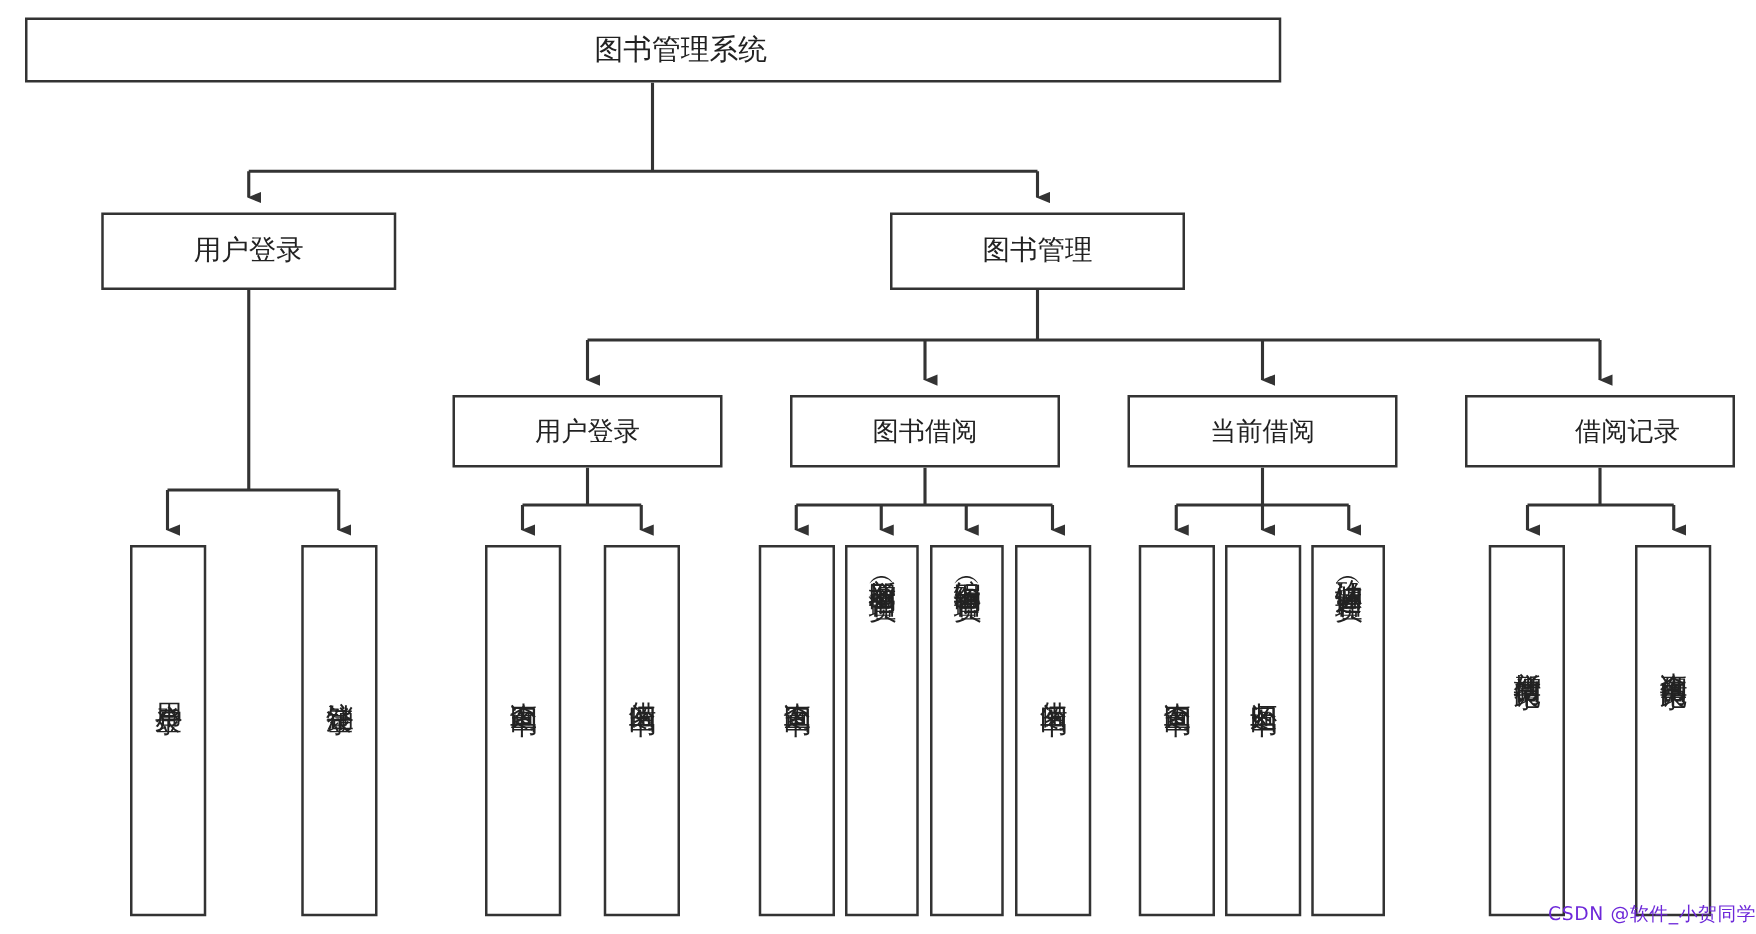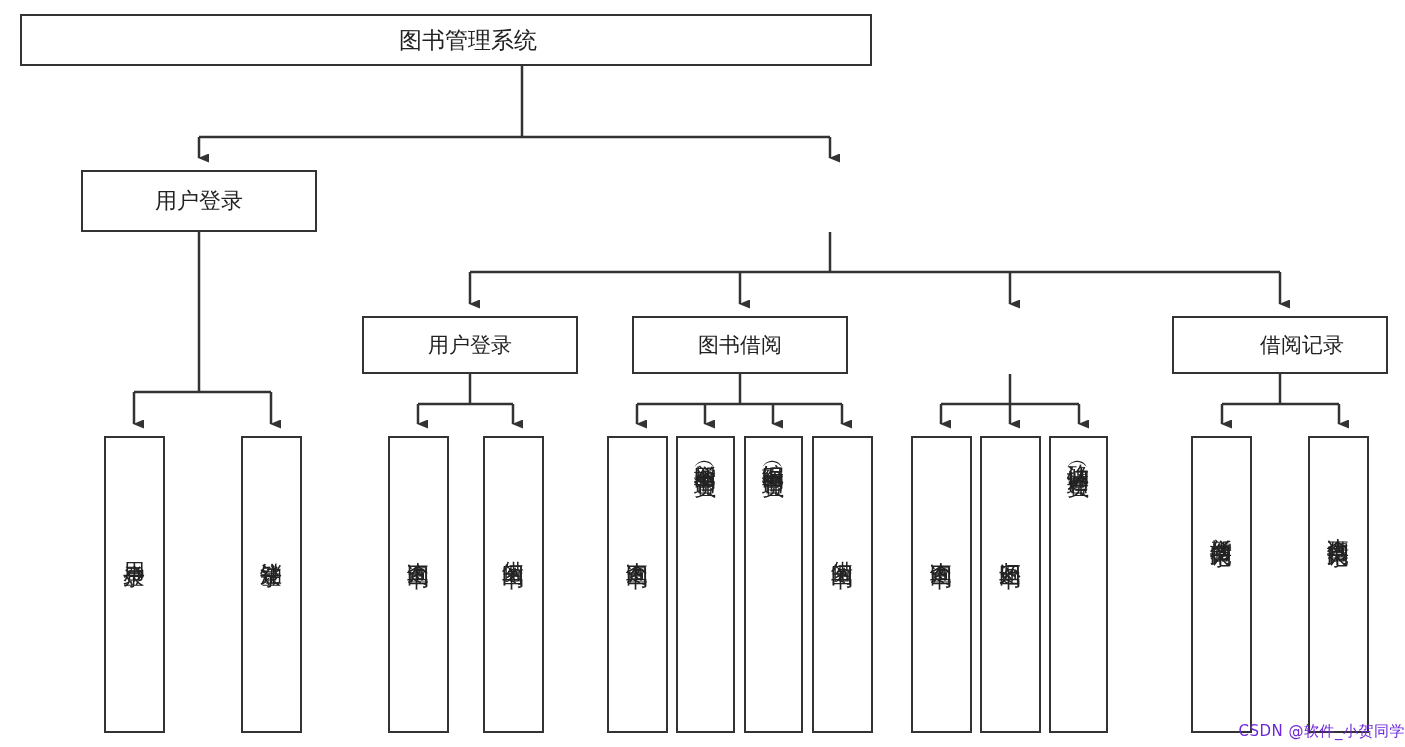--- a/index.html
+++ b/index.html
@@ -126,34 +126,40 @@
       <path d="M1010,404 L1010,424" marker-end="url(#arrowhead)"></path>
       <path d="M1079,404 L1079,424" marker-end="url(#arrowhead)"></path>
 
       <path d="M1280,374 L1280,404"></path>
       <path d="M1222,404 L1339,404"></path>
       <path d="M1222,404 L1222,424" marker-end="url(#arrowhead)"></path>
       <path d="M1339,404 L1339,424" marker-end="url(#arrowhead)"></path>
     </g>
   </svg>
 
-  <div class="node root" style="left:20px; top:14px; width:852px; height:52px;padding-left:44px;">
+  <div class="node root" style="left:20px; top:14px; width:1005px; height:52px;padding-left:44px;">
     <span class="label">图书管理系统</span>
   </div>
 
   <div class="node level2" style="left:81px; top:170px; width:236px; height:62px;">
     <span class="label">用户登录</span>
   </div>
+  <div class="node level2" style="left:712px; top:170px; width:236px; height:62px;">
+    <span class="label">图书管理</span>
+  </div>
 
   <div class="node level3" style="left:362px; top:316px; width:216px; height:58px;">
     <span class="label">用户登录</span>
   </div>
   <div class="node level3" style="left:632px; top:316px; width:216px; height:58px;">
     <span class="label">图书借阅</span>
   </div>
+  <div class="node level3" style="left:902px; top:316px; width:216px; height:58px;">
+    <span class="label">当前借阅</span>
+  </div>
   <div class="node level3" style="left:1172px; top:316px; width:216px; height:58px;padding-left:44px;">
     <span class="label">借阅记录</span>
   </div>
 
   <div class="node leaf low" style="left:104px; top:436px; width:61px; height:297px;">
     <span class="label">用户登录</span>
   </div>
   <div class="node leaf low" style="left:241px; top:436px; width:61px; height:297px;">
     <span class="label">注销登录</span>
   </div>

